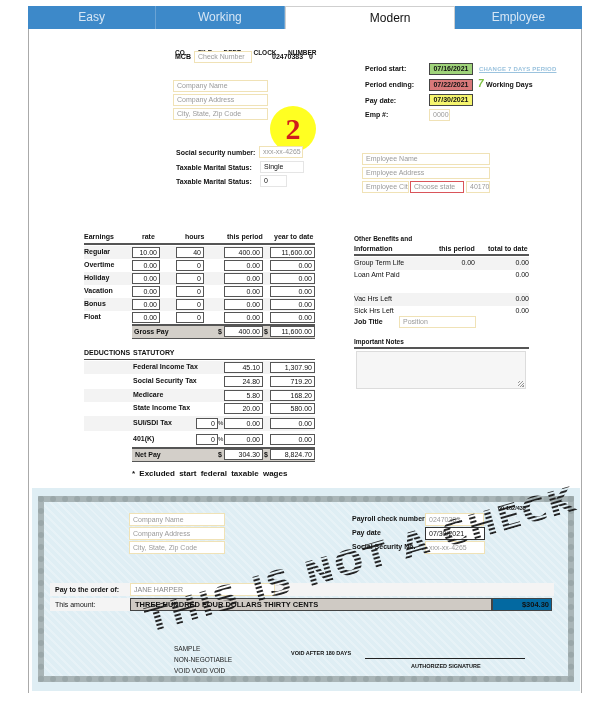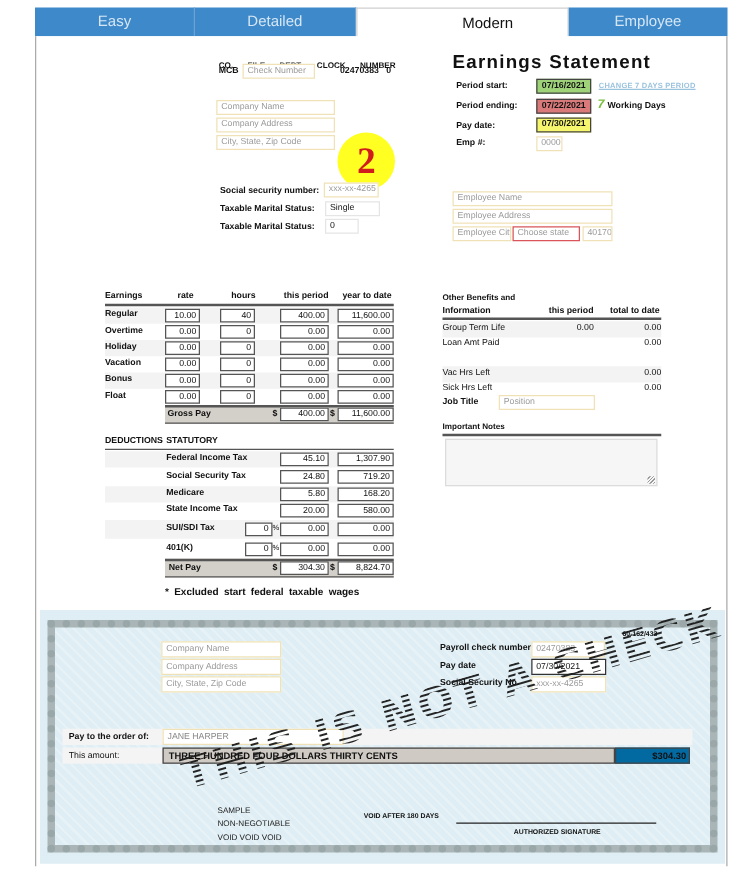--- a/index.html
+++ b/index.html
@@ -46,21 +46,21 @@
   .amountbar { position: absolute; left: 98px; top: 110px; width: 362px; height: 13px; background: #cfcac4; border: 1px solid #444; font-size: 7.5px; font-weight: bold; line-height: 11px; padding-left: 4px; }
   .amountbox { position: absolute; left: 460px; top: 110px; width: 60px; height: 13px; border: 1px solid #444; background: #0369a1; font-size: 7.5px; font-weight: bold; text-align: right; padding-right: 2px; line-height: 11px; }
   .small { font-size: 5.5px; font-weight: bold; }
   .smallplain { font-size: 6.5px; color: #222; }
 </style>
 </head>
 <body>
 
 <div class="tabs">
   <div class="tab">Easy</div>
-  <div class="tab">Detailed</div>
+  <div class="tab">Working</div>
   <div class="tab active">Modern</div>
   <div class="tab" style="border-right:none">Employee</div>
 </div>
 
 <div class="panel">
 
   <div class="abs hdr-cols" style="left:146px; top:12px;">
     <span>CO.</span>
     <span>FILE</span>
     <span>DEPT.</span>
@@ -69,21 +69,20 @@
   </div>
   <div class="abs lbl" style="left:146px; top:24px;">MCB</div>
   <div class="fld" style="left:165px; top:22px; width:58px;">Check Number</div>
   <div class="abs lbl" style="left:243px; top:24px; font-weight:bold;">02470383</div>
   <div class="abs lbl" style="left:280px; top:24px;">0</div>
 
   <div class="fld" style="left:144px; top:51px; width:95px;">Company Name</div>
   <div class="fld" style="left:144px; top:65px; width:95px;">Company Address</div>
   <div class="fld" style="left:144px; top:79px; width:95px;">City, State, Zip Code</div>
 
-  <div class="abs title" style="left:333px; top:12px;">Earnings Statement</div>
   <div class="abs lbl" style="left:336px; top:36px;">Period start:</div>
   <div class="datebox" style="left:400px; top:34px; background:#9fd37a;">07/16/2021</div>
   <div class="abs link" style="left:450px; top:37px;">CHANGE 7 DAYS PERIOD</div>
 
   <div class="abs lbl" style="left:336px; top:52px;">Period ending:</div>
   <div class="datebox" style="left:400px; top:50px; background:#d9797a;">07/22/2021</div>
   <div class="abs" style="left:449px; top:49px; font-size:10px; color:#7bbf3f; font-style:italic; font-weight:bold;">7</div>
   <div class="abs lbl" style="left:457px; top:52px;">Working Days</div>
 
   <div class="abs lbl" style="left:336px; top:68px;">Pay date:</div>

